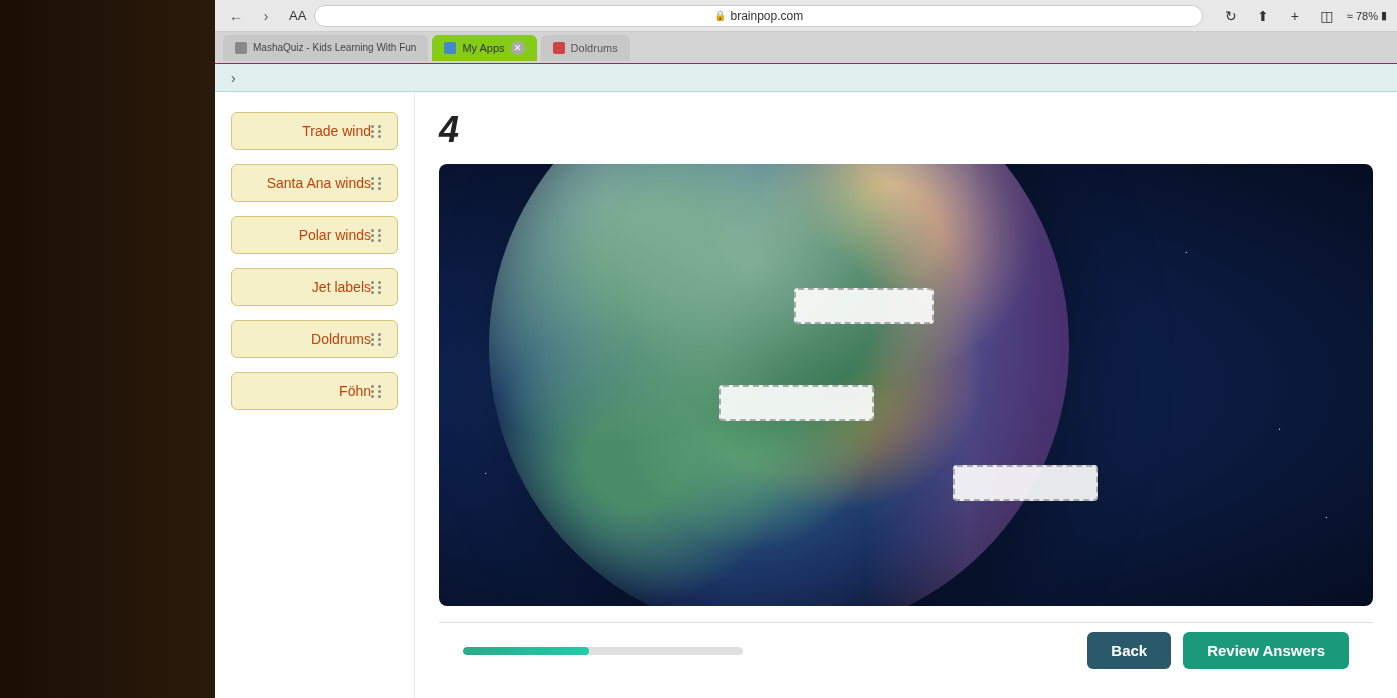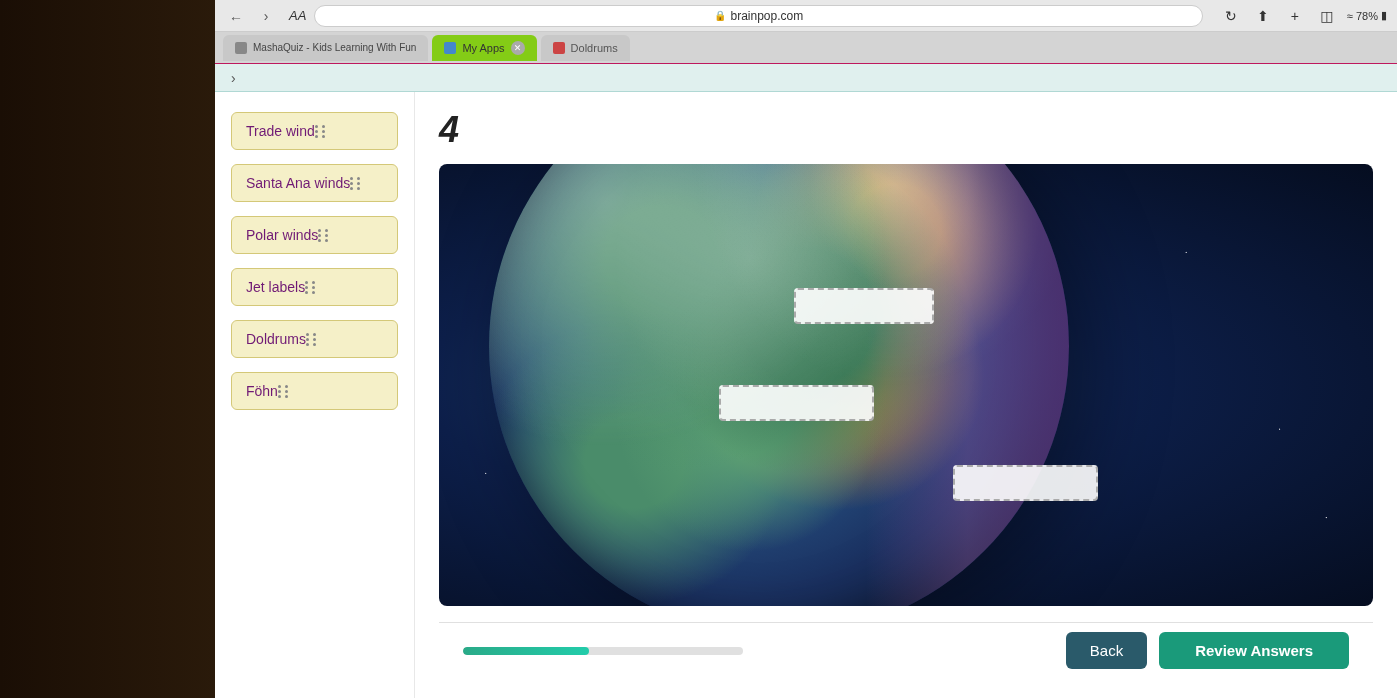--- a/index.html
+++ b/index.html
@@ -44,21 +44,20 @@
       color: #555;
       font-size: 14px;
       cursor: pointer;
       border-radius: 3px;
     }
 
     .aa-text {
       font-size: 13px;
       color: #333;
       margin-left: 4px;
-      font-style: italic;
     }
 
     .url-bar {
       flex: 1;
       background: white;
       border: 1px solid #ccc;
       border-radius: 12px;
       height: 22px;
       display: flex;
       align-items: center;
@@ -192,23 +191,23 @@
       flex-shrink: 0;
     }
 
     .drag-label {
       background: #f5f0c8;
       border: 1px solid #d4c878;
       border-radius: 6px;
       padding: 10px 14px;
       display: flex;
       align-items: center;
-      justify-content: flex-start;
+      justify-content: flex-end;
       font-size: 14px;
-      color: #701a75;
+      color: #c2410c;
       cursor: grab;
       user-select: none;
     }
 
     .drag-handle {
       color: #888;
       font-size: 12px;
       display: grid;
       grid-template-columns: 1fr 1fr;
       gap: 2px;
@@ -393,30 +392,30 @@
       gap: 12px;
     }
 
     .btn-back {
       background: #2a5a6a;
       color: white;
       border: none;
       border-radius: 6px;
       padding: 10px 24px;
       font-size: 15px;
-      font-weight: 400;
+      font-weight: 700;
       cursor: pointer;
     }
 
     .btn-review {
       background: #1a9a7a;
       color: white;
       border: none;
       border-radius: 6px;
-      padding: 10px 36px;
+      padding: 10px 24px;
       font-size: 15px;
       font-weight: 600;
       cursor: pointer;
     }
 
     
     .left-bezel {
       position: absolute;
       top: 0;
       left: 0;

